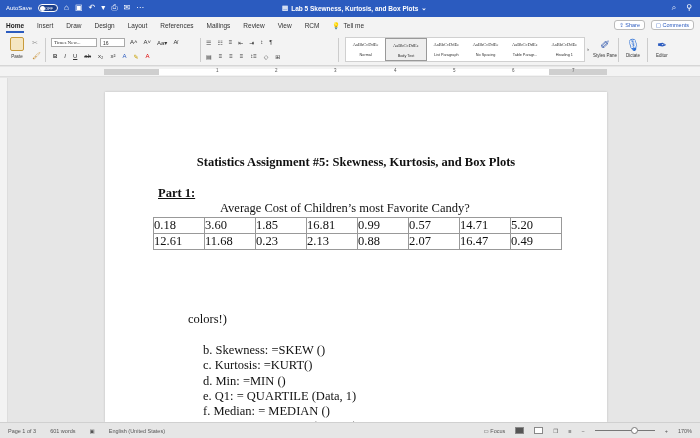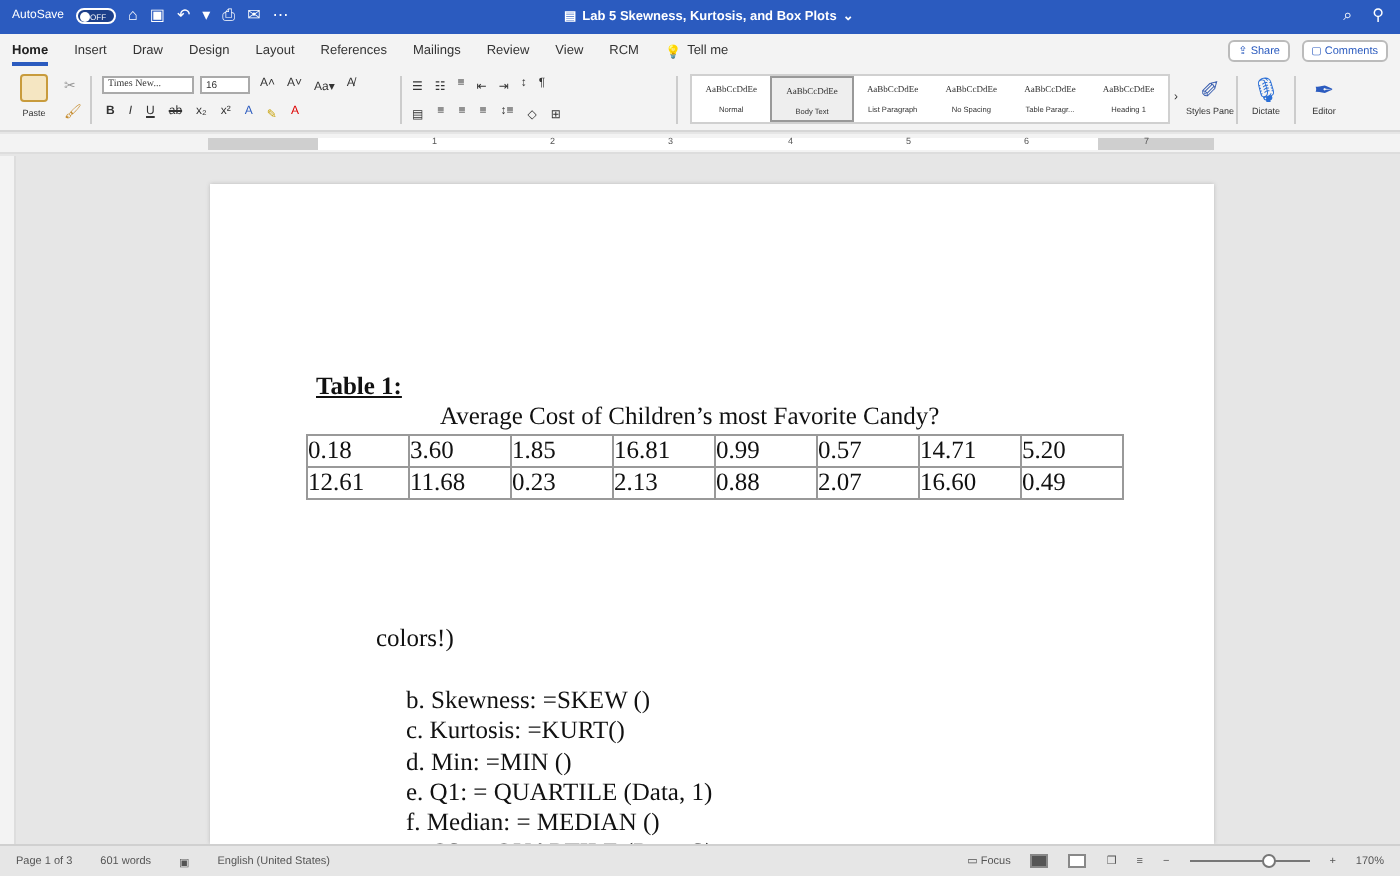--- a/index.html
+++ b/index.html
@@ -171,42 +171,43 @@
   <span class="num" style="left:275px">2</span>
   <span class="num" style="left:334px">3</span>
   <span class="num" style="left:394px">4</span>
   <span class="num" style="left:453px">5</span>
   <span class="num" style="left:512px">6</span>
   <span class="num" style="left:572px">7</span>
 </div>
 <div id="vruler"></div>
 
 <div id="page">
-  <div id="part">Table 1:</div>
+  <div id="doc-h">Statistics Assignment #5: Skewness, Kurtosis, and Box Plots</div>
+  <div id="part">Part 1:</div>
   <div id="caption">Average Cost of Children’s most Favorite Candy?</div>
   <table id="datatable">
     <tbody>
         <tr>
       <td>0.18</td>
       <td>3.60</td>
       <td>1.85</td>
       <td>16.81</td>
       <td>0.99</td>
       <td>0.57</td>
       <td>14.71</td>
       <td>5.20</td>
     </tr>
     <tr>
       <td>12.61</td>
       <td>11.68</td>
       <td>0.23</td>
       <td>2.13</td>
       <td>0.88</td>
       <td>2.07</td>
-      <td>16.60</td>
+      <td>16.47</td>
       <td>0.49</td>
     </tr>
   </tbody>
     </table>
   <div class="li" style="left:83px;top:220px">colors!)</div>
   <div class="sub" style="top:251px">b.  Skewness: =SKEW ()</div>
   <div class="sub squig-wrap" style="top:266px">c.  Kurtosis: =KURT()</div>
   <div class="sub" style="top:282px">d.  Min: =MIN ()</div>
   <div class="sub" style="top:297px">e.  Q1: = QUARTILE (Data, 1)</div>
   <div class="sub" style="top:312px">f.  Median: = MEDIAN ()</div>

